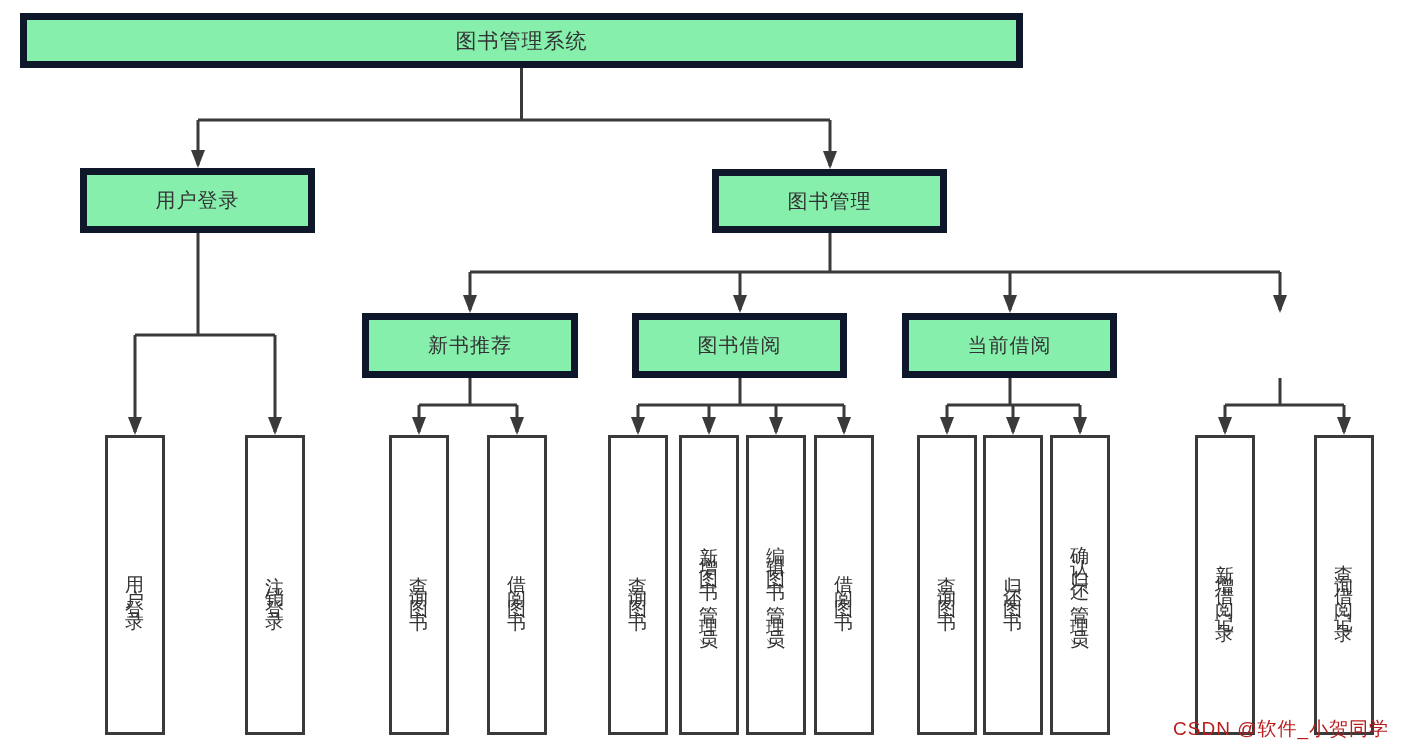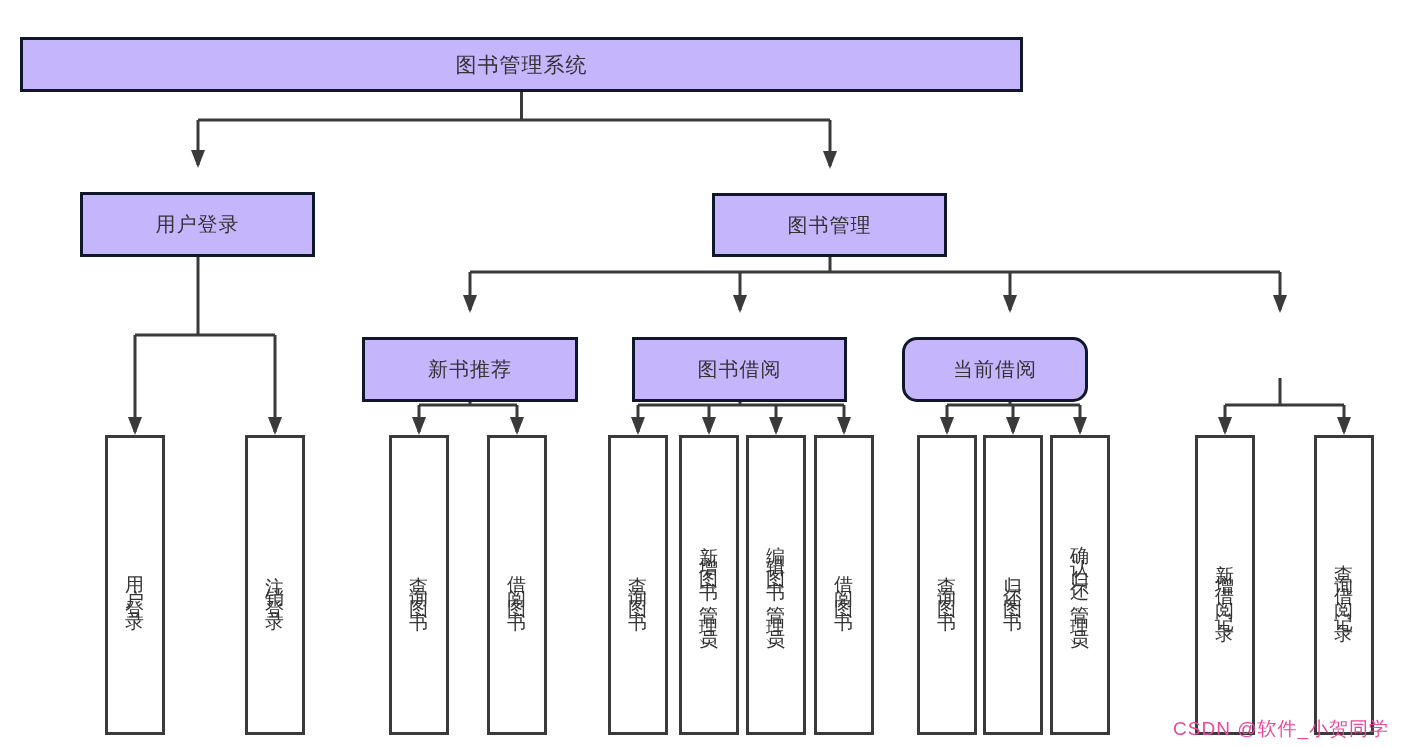--- a/index.html
+++ b/index.html
@@ -11,28 +11,27 @@
     position: relative;
     width: 1405px;
     height: 747px;
     background: #ffffff;
     overflow: hidden;
     font-family: "Liberation Sans", "DejaVu Sans", sans-serif;
   }
   .node {
     position: absolute;
     box-sizing: border-box;
-    border: 3px solid #0f172a;
-    background: #c4b5fd;
+    border: 7px solid #0f172a;
+    background: #86efac;
     display: flex;
     align-items: center;
     justify-content: center;
     color: #333333;
     z-index: 2;
-    margin-top: 24px;
   }
   .node.root  { font-size: 21px; letter-spacing: 1px; }
   .node.level { font-size: 20px; letter-spacing: 1px; }
   .leaf {
     position: absolute;
     box-sizing: border-box;
     border: 3px solid #3a3a3a;
     background: #ffffff;
     top: 435px;
     height: 300px;
@@ -64,21 +63,21 @@
   }
   #connectors polygon {
     fill: #3a3a3a;
     stroke: none;
   }
   .watermark {
     position: absolute;
     right: 16px;
     bottom: 5px;
     font-size: 19px;
-    color: #ec4899;
+    color: #b91c1c;
     z-index: 3;
     letter-spacing: 1px;
   }
 </style>
 </head>
 <body>
 
 <div id="canvas">
 
   <svg id="connectors" width="1405" height="747" viewBox="0 0 1405 747" aria-hidden="true">
@@ -117,21 +116,21 @@
     <polygon points="1337,417 1351,417 1344,435"></polygon>
   </svg>
 
   <div class="node root" style="left:20px; top:13px; width:1003px; height:55px;">图书管理系统</div>
 
   <div class="node level" style="left:80px; top:168px; width:235px; height:65px;">用户登录</div>
   <div class="node level" style="left:362px; top:313px; width:216px; height:65px;">新书推荐</div>
 
   <div class="node level" style="left:712px; top:169px; width:235px; height:64px;">图书管理</div>
   <div class="node level" style="left:632px; top:313px; width:215px; height:65px;font-family:Liberation Serif, serif;">图书借阅</div>
-  <div class="node level" style="left:902px; top:313px; width:186px; height:65px;border-radius:15px;">当前借阅</div>
+  <div class="node level" style="left:902px; top:313px; width:215px; height:65px;">当前借阅</div>
 
   <div class="leaf" style="left:105px;">
     <span>用户登录</span>
   </div>
   <div class="leaf" style="left:245px;">
     <span>注销登录</span>
   </div>
 
   <div class="leaf" style="left:389px;">
     <span>查询图书</span>

